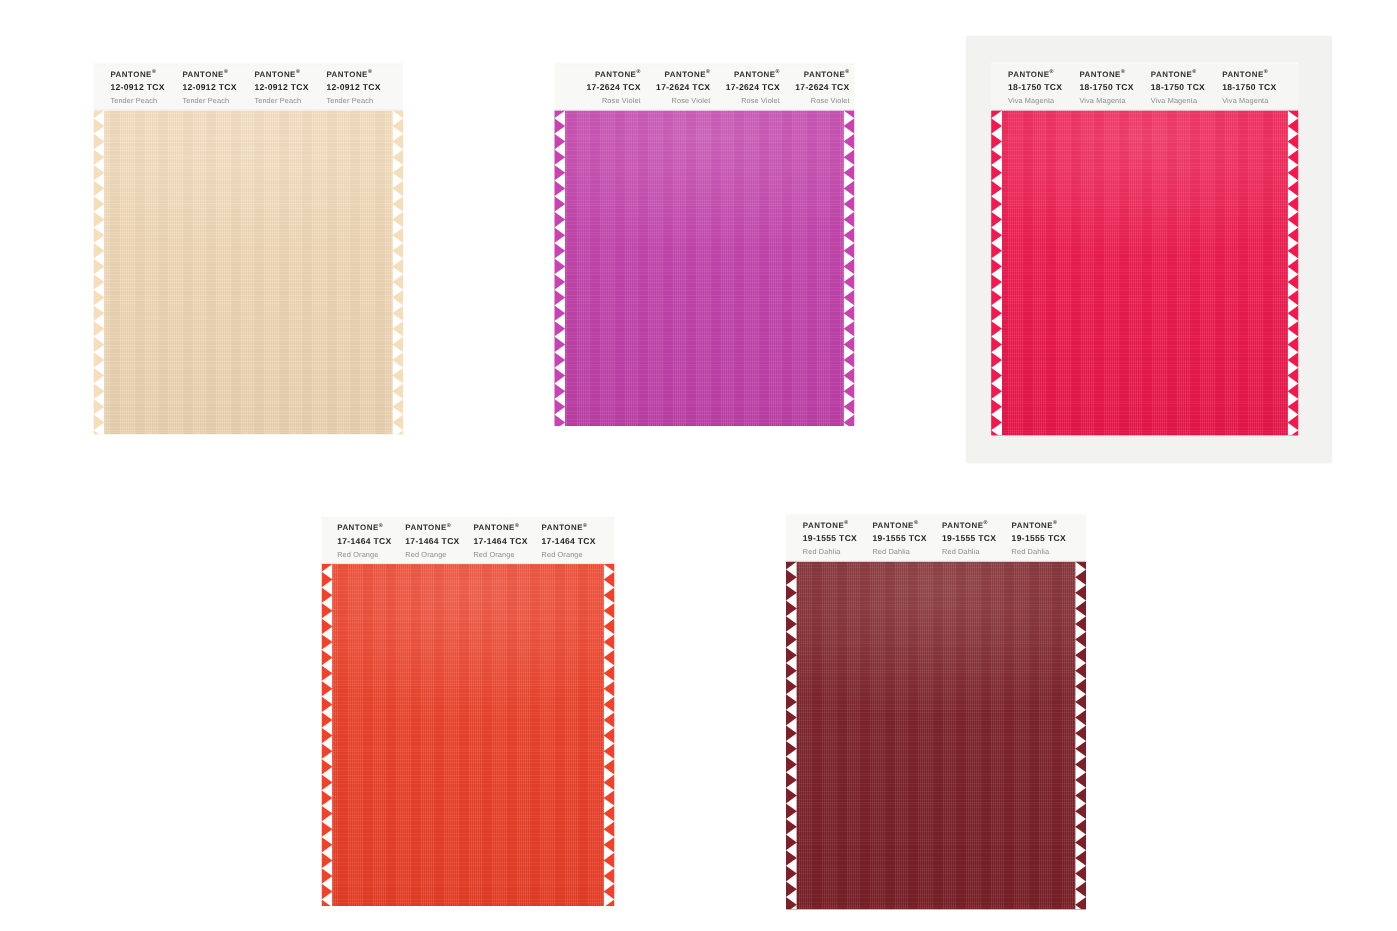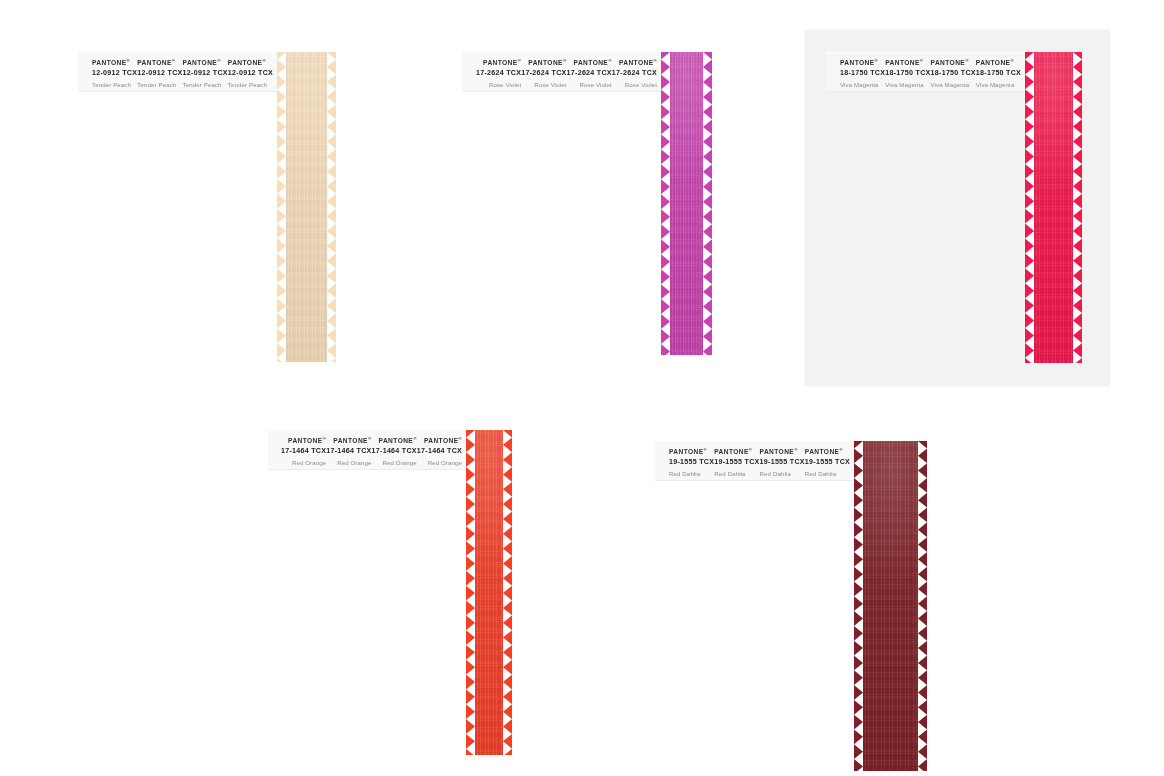--- a/index.html
+++ b/index.html
@@ -26,21 +26,21 @@
   .backing-card {
     position: absolute;
     background: #f2f2f1;
     box-shadow: 0 0 0 1px rgba(0,0,0,0.012);
   }
 
   
   .swatch-card {
     position: absolute;
     display: flex;
-    flex-direction: row;
+    flex-direction: column;
   }
 
   
   .card-header {
     position: relative;
     background: #f7f7f6;
     display: flex;
     align-items: flex-start;
     box-sizing: border-box;
     flex: 0 0 auto;
@@ -268,21 +268,21 @@
         </div>
         <div class="pink-edge right">
           <svg viewBox="0 0 9 271" preserveAspectRatio="none">
             <rect x="0" y="0" width="9" height="271" fill="#f4184e"></rect>
             <path d="M 0 0 L 9 6.5 L 0 13 L 9 19.5 L 0 26 L 9 32.5 L 0 39 L 9 45.5 L 0 52 L 9 58.5 L 0 65 L 9 71.5 L 0 78 L 9 84.5 L 0 91 L 9 97.5 L 0 104 L 9 110.5 L 0 117 L 9 123.5 L 0 130 L 9 136.5 L 0 143 L 9 149.5 L 0 156 L 9 162.5 L 0 169 L 9 175.5 L 0 182 L 9 188.5 L 0 195 L 9 201.5 L 0 208 L 9 214.5 L 0 221 L 9 227.5 L 0 234 L 9 240.5 L 0 247 L 9 253.5 L 0 260 L 9 266.5 L 0 273 L 9 279.5 L 0 286 L 0 284 L 0 0 Z" fill="#ffffff"></path>
           </svg>
         </div>
       </div>
     </div>
     <div class="swatch-card" style="left: 268px; top: 430px; width: 244px; height: 325px;">
-      <div class="card-header" style="height: 40px; background: rgb(248, 248, 247); padding-left: 13px; padding-right: 4px; text-align: right;">
+      <div class="card-header" style="height: 40px; background: rgb(248, 248, 247); padding-left: 13px; padding-right: 4px;">
         <div class="label-col">
           <div class="lbl-brand">PANTONE<sup>®</sup></div>
           <div class="lbl-code">17-1464 TCX</div>
           <div class="lbl-name">Red Orange</div>
         </div>
         <div class="label-col">
           <div class="lbl-brand">PANTONE<sup>®</sup></div>
           <div class="lbl-code">17-1464 TCX</div>
           <div class="lbl-name">Red Orange</div>
         </div>
@@ -306,21 +306,21 @@
           </svg>
         </div>
         <div class="pink-edge right">
           <svg viewBox="0 0 9 285" preserveAspectRatio="none">
             <rect x="0" y="0" width="9" height="285" fill="#f24128"></rect>
             <path d="M 0 0 L 9 6.5 L 0 13 L 9 19.5 L 0 26 L 9 32.5 L 0 39 L 9 45.5 L 0 52 L 9 58.5 L 0 65 L 9 71.5 L 0 78 L 9 84.5 L 0 91 L 9 97.5 L 0 104 L 9 110.5 L 0 117 L 9 123.5 L 0 130 L 9 136.5 L 0 143 L 9 149.5 L 0 156 L 9 162.5 L 0 169 L 9 175.5 L 0 182 L 9 188.5 L 0 195 L 9 201.5 L 0 208 L 9 214.5 L 0 221 L 9 227.5 L 0 234 L 9 240.5 L 0 247 L 9 253.5 L 0 260 L 9 266.5 L 0 273 L 9 279.5 L 0 286 L 9 292.5 L 0 299 L 0 298 L 0 0 Z" fill="#ffffff"></path>
           </svg>
         </div>
       </div>
     </div>
-    <div class="swatch-card" style="left: 655px; top: 441px; width: 272px; height: 330px;">
+    <div class="swatch-card" style="left: 655px; top: 428px; width: 250px; height: 330px;">
       <div class="card-header" style="height: 40px; background: rgb(248, 248, 247); padding-left: 14px; padding-right: 4px;">
         <div class="label-col">
           <div class="lbl-brand">PANTONE<sup>®</sup></div>
           <div class="lbl-code">19-1555 TCX</div>
           <div class="lbl-name">Red Dahlia</div>
         </div>
         <div class="label-col">
           <div class="lbl-brand">PANTONE<sup>®</sup></div>
           <div class="lbl-code">19-1555 TCX</div>
           <div class="lbl-name">Red Dahlia</div>

